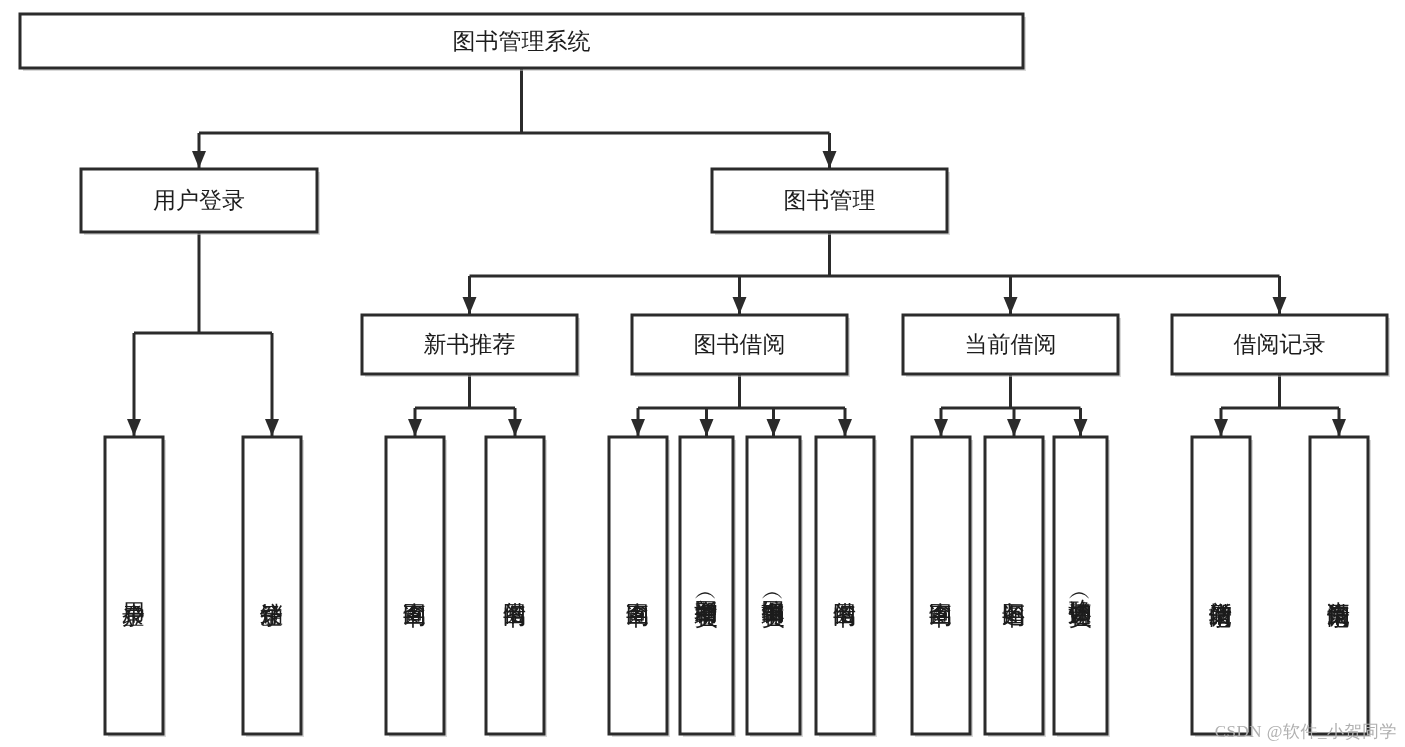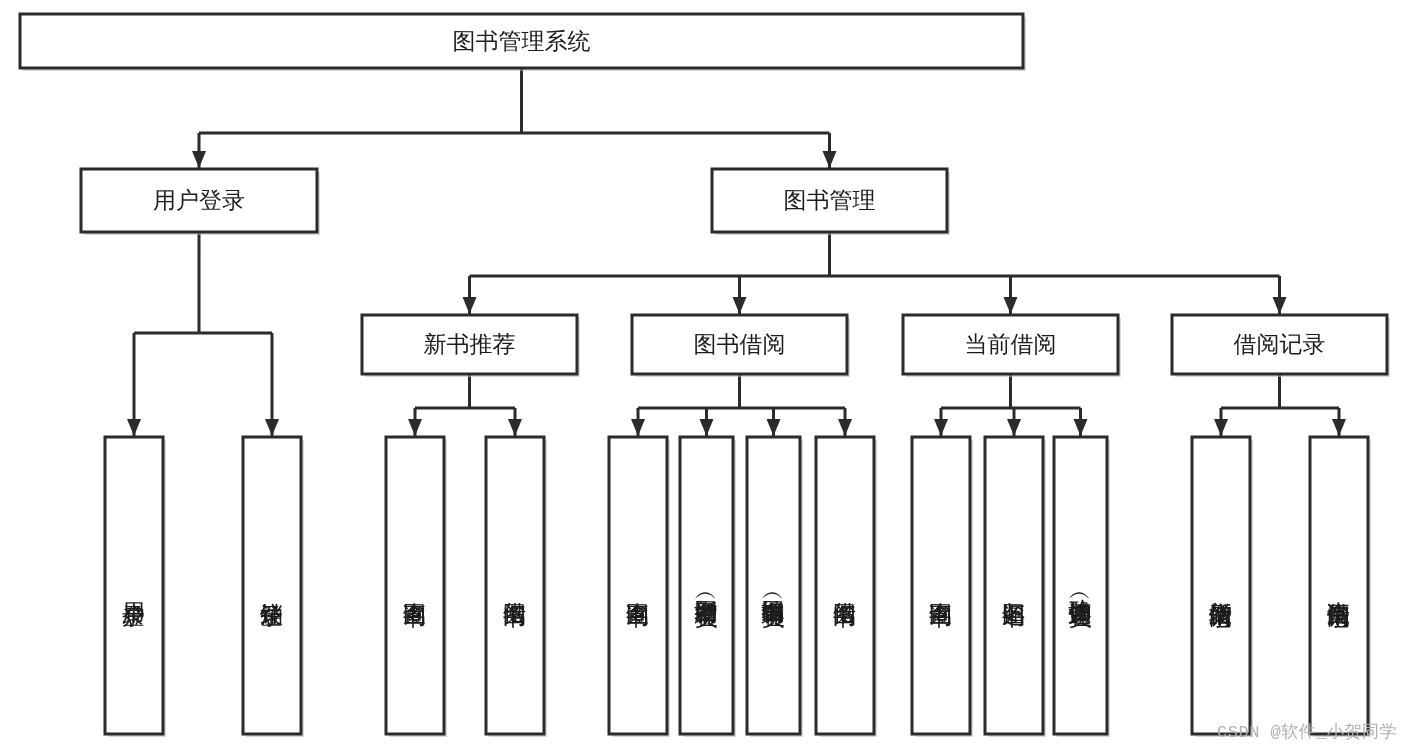--- a/index.html
+++ b/index.html
@@ -65,21 +65,21 @@
     line-height: 1.05;
     letter-spacing: 1px;
     color: #1c1c1c;
     pointer-events: none;
     text-align: center;
   }
   .watermark {
     position: absolute;
     right: 8px;
     bottom: 4px;
-    font-family: Liberation Mono, monospace;
+    font-family: Liberation Serif, serif;
     font-size: 17px;
     color: #b0b0b0;
     letter-spacing: 0.5px;
     white-space: nowrap;
     text-align: center;
   }
 </style>
 </head>
 <body>
 

